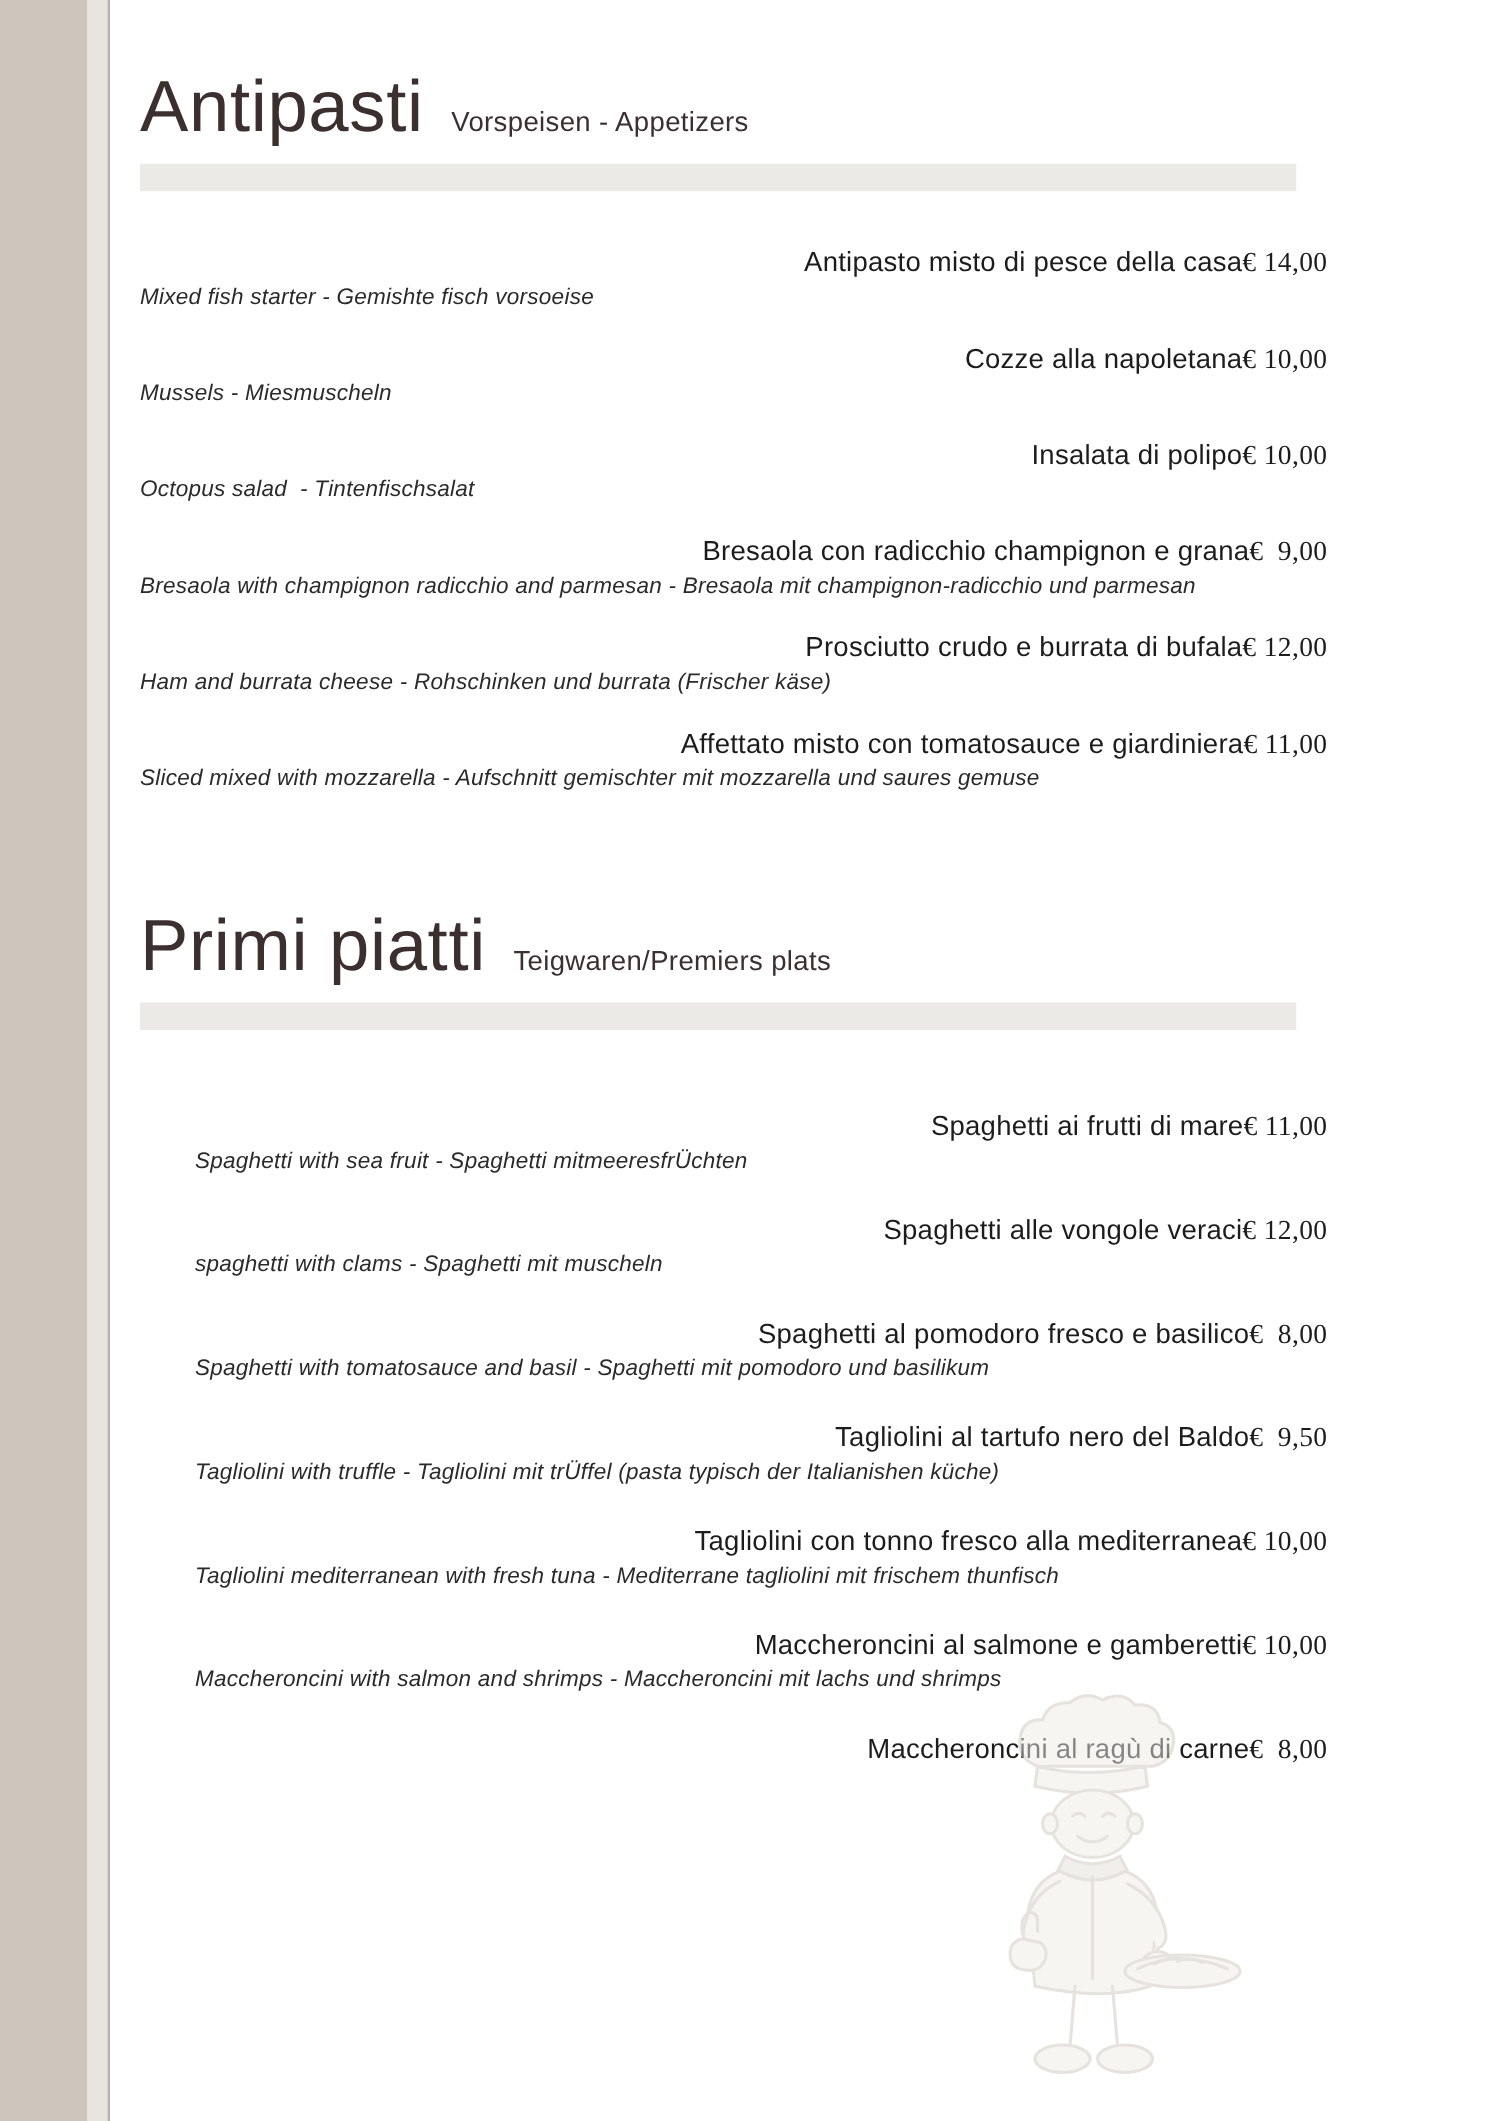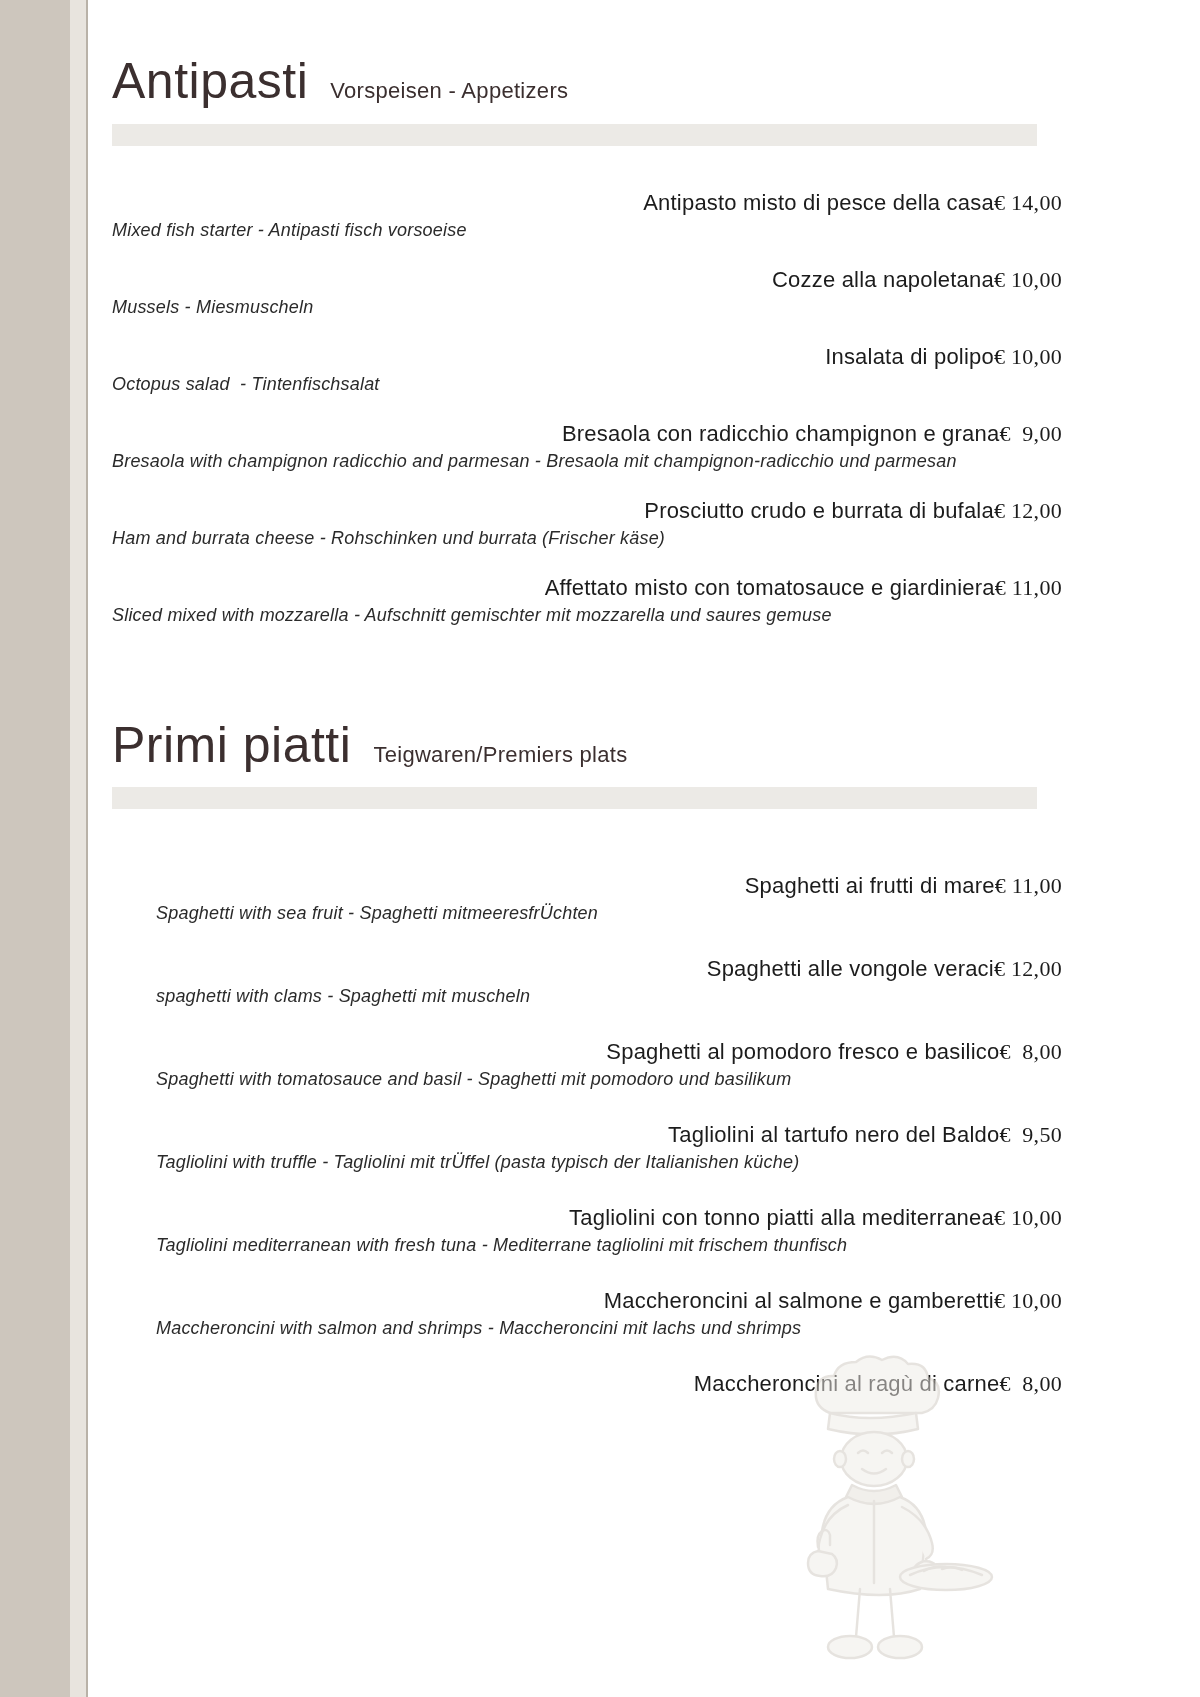--- a/index.html
+++ b/index.html
@@ -47,21 +47,21 @@
   }
 
   
   .section { position: relative; }
   .section-head {
     display: flex;
     align-items: baseline;
     white-space: nowrap;
   }
   .section-title {
-    font-size: 50px;
+    font-size: 58px;
     font-weight: 300;
     color: #3b2f2f;
     letter-spacing: 0.5px;
     line-height: 0.95;
     text-align: center;
   }
   .section-subtitle {
     font-size: 22px;
     font-weight: 400;
     color: #3b2f2f;
@@ -138,21 +138,21 @@
         <span class="section-subtitle">Vorspeisen - Appetizers</span>
       </div>
       <div class="section-rule"></div>
 
       <div class="items">
         <div class="item">
           <div class="item-row">
             <span class="item-name">Antipasto misto di pesce della casa</span>
             <span class="item-price">€ 14,00</span>
           </div>
-          <div class="item-desc">Mixed fish starter - Antipasti fisch vorsoeise</div>
+          <div class="item-desc">Mixed fish starter - Gemishte fisch vorsoeise</div>
         </div>
         <div class="item">
           <div class="item-row">
             <span class="item-name">Cozze alla napoletana</span>
             <span class="item-price">€ 10,00</span>
           </div>
           <div class="item-desc">Mussels - Miesmuscheln</div>
         </div>
         <div class="item">
           <div class="item-row">
@@ -216,21 +216,21 @@
         </div>
         <div class="item">
           <div class="item-row">
             <span class="item-name">Tagliolini al tartufo nero del Baldo</span>
             <span class="item-price">€  9,50</span>
           </div>
           <div class="item-desc">Tagliolini with truffle - Tagliolini mit trÜffel (pasta typisch der Italianishen küche)</div>
         </div>
         <div class="item">
           <div class="item-row">
-            <span class="item-name">Tagliolini con tonno piatti alla mediterranea</span>
+            <span class="item-name">Tagliolini con tonno fresco alla mediterranea</span>
             <span class="item-price">€ 10,00</span>
           </div>
           <div class="item-desc">Tagliolini mediterranean with fresh tuna - Mediterrane tagliolini mit frischem thunfisch</div>
         </div>
         <div class="item">
           <div class="item-row">
             <span class="item-name">Maccheroncini al salmone e gamberetti</span>
             <span class="item-price">€ 10,00</span>
           </div>
           <div class="item-desc">Maccheroncini with salmon and shrimps - Maccheroncini mit lachs und shrimps</div>

